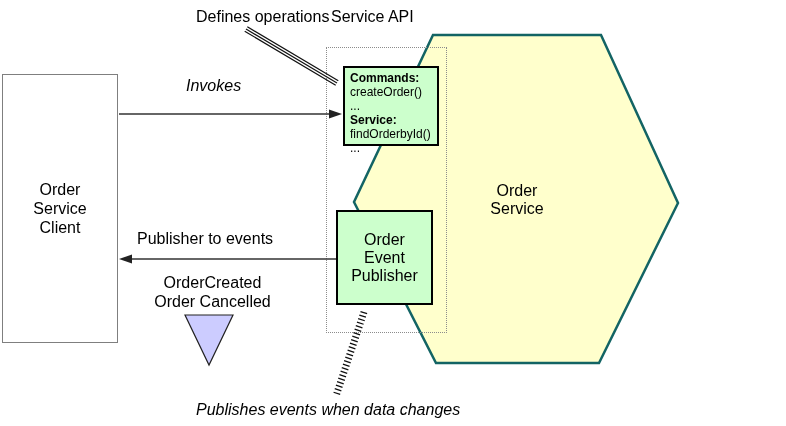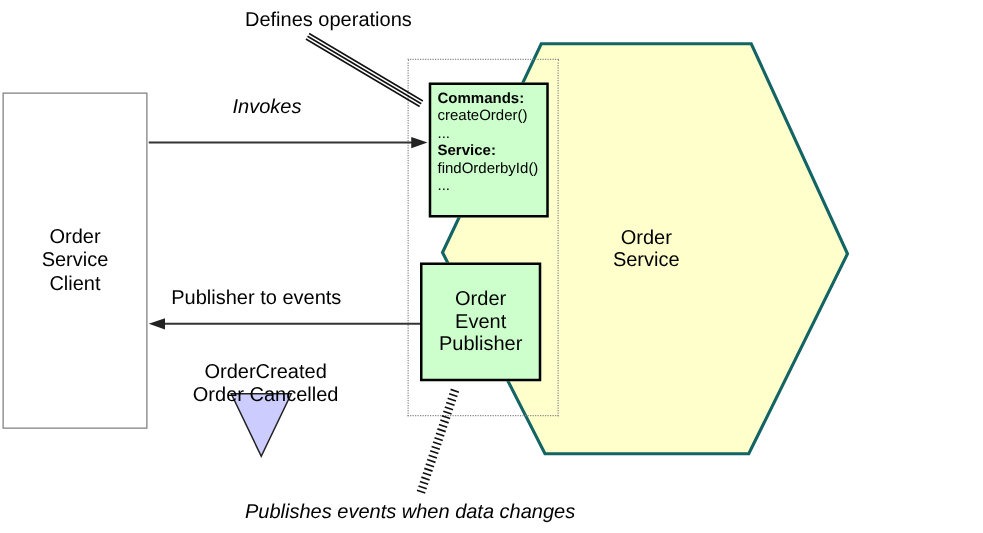--- a/index.html
+++ b/index.html
@@ -22,40 +22,40 @@
   #client-box{
     left:2px;top:74px;width:116px;height:269px;z-index:3;
     background:#ffffff;border:1px solid #7f7f7f;
     font-size:16px;line-height:19px;
   }
   #dotted-boundary{
     position:absolute;left:326px;top:47px;width:121px;height:286px;z-index:2;
     box-sizing:border-box;border:1px dotted #8c8c8c;background:transparent;
   }
   #api-box{
-    position:absolute;left:343px;top:66px;width:96px;height:108px;z-index:3;
+    position:absolute;left:343px;top:66px;width:96px;height:80px;z-index:3;
     box-sizing:border-box;background:#ccffcc;border:2px solid #000;
     padding:3px 0 0 5px;font-size:12px;line-height:14px;text-align:left;
   }
   #api-box .bold{font-weight:bold;}
   #publisher-box{
     left:336px;top:210px;width:97px;height:95px;z-index:3;
     background:#ccffcc;border:2px solid #000;
     font-size:16px;line-height:18px;
   }
   #hexagon-label{
     position:absolute;left:465px;top:182px;width:104px;z-index:3;
     text-align:center;font-size:16px;line-height:18px;
   }
   .free-label{position:absolute;z-index:5;font-size:16px;white-space:nowrap;}
   #label-defines{left:152px;top:8px;margin-left:44px;}
   #label-service-api{left:331px;top:8px;}
   #label-invokes{left:186px;top:77px;font-style:italic;}
   #label-subscribes{left:137px;top:230px;}
-  #label-events{left:130px;top:273px;width:165px;text-align:center;line-height:19px;white-space:pre-line;margin-top:15px;}
+  #label-events{left:130px;top:273px;width:165px;text-align:center;line-height:19px;white-space:pre-line;}
   #label-publishes{left:196px;top:401px;font-style:italic;}
   .pre{white-space:pre-line;}
 </style>
 </head>
 <body>
 
 <div id="canvas">
 
   <svg id="hex-layer" class="layer" viewBox="0 0 786 426">
     <polygon class="hexagon" points="433,35 601,35 678,203 599,363 436,363 354,202" fill="#FFFFCC"></polygon>
@@ -104,19 +104,20 @@
       <line class="multi-line" x1="246" y1="29" x2="337" y2="83"></line>
       <line class="multi-line" x1="247.3" y1="26.8" x2="338.3" y2="80.8"></line>
     </g>
 
     <line class="hatch-line" x1="364" y1="312" x2="336" y2="396"></line>
 
     <polygon class="triangle" points="185,315 233,315 209,365" fill="#CCCCFF"></polygon>
   </svg>
 
   <div id="label-defines" class="free-label">Defines operations</div>
+  <div id="label-service-api" class="free-label">Service API</div>
   <div id="label-invokes" class="free-label">Invokes</div>
   <div id="label-subscribes" class="free-label">Publisher to events</div>
   <div id="label-events" class="free-label">OrderCreated
 Order Cancelled</div>
   <div id="label-publishes" class="free-label">Publishes events when data changes</div>
 
 </div>
 
 </body></html>

